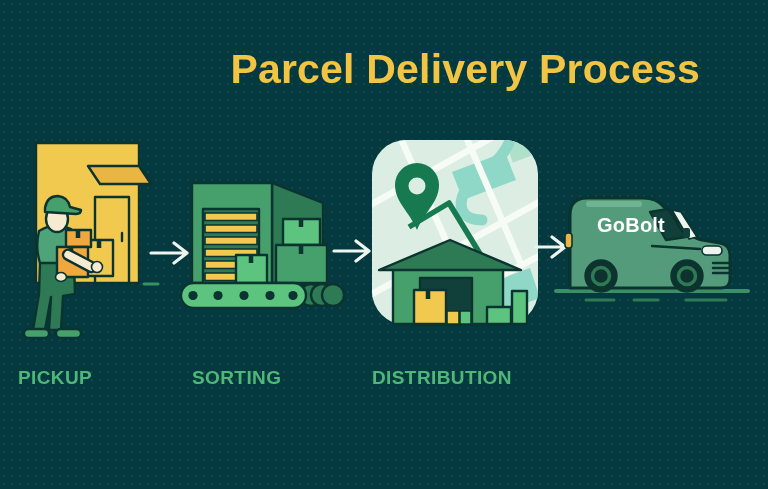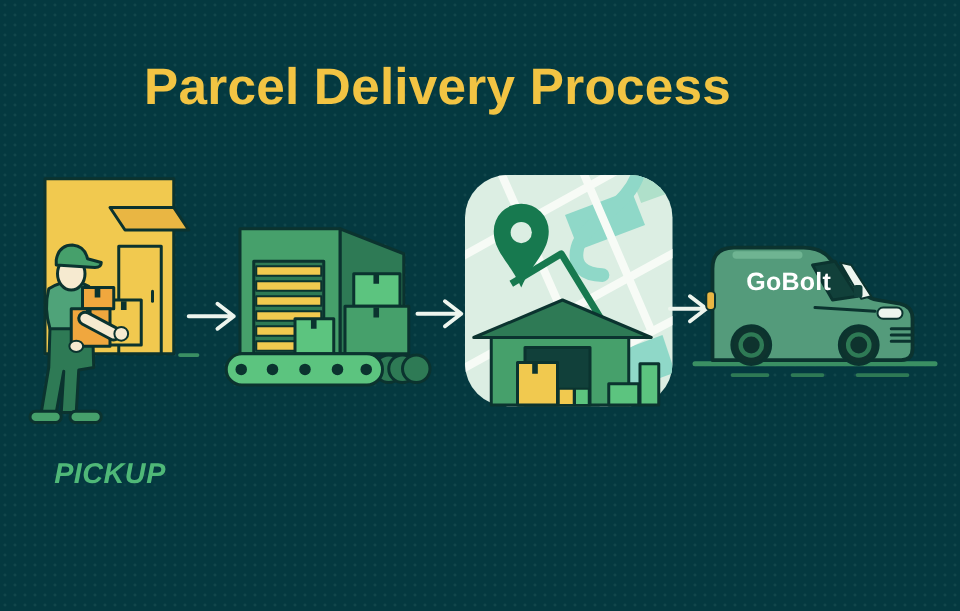--- a/index.html
+++ b/index.html
@@ -4,28 +4,28 @@
 <style>
   html,body{margin:0;padding:0;background:#02262b;}
   .canvas{
     position:relative;width:768px;height:489px;overflow:hidden;
     background-color:var(--c-background,#043940);
     background-image:radial-gradient(circle, rgba(150,210,190,0.09) 1px, transparent 1.4px);
     background-size:8px 8px;
     font-family:"Liberation Sans",sans-serif;
   }
   .title{
-    position:absolute;top:46px;left:0;width:700px;text-align:center;
+    position:absolute;top:46px;left:0;width:700px;text-align:right;
     font-size:41px;font-weight:bold;letter-spacing:0.2px;
     color:var(--c-title,#F2C443);
   }
   .scene{position:absolute;left:0;top:0;width:768px;height:489px;}
   .stage-label{
-    position:absolute;top:364px;font-weight:bold;font-size:23px;letter-spacing:0.4px;
-    text-align:center;white-space:nowrap;color:var(--c-label-green,#4FB878);line-height:28px;font-style:italic;
+    position:absolute;top:364px;font-weight:bold;font-size:19px;letter-spacing:0.4px;
+    text-align:left;white-space:nowrap;color:var(--c-label-green,#4FB878);line-height:28px;
   }
   .label-pickup{left:18px;width:140px;}
   .label-sorting{left:192px;width:140px;}
   .label-distribution{left:372px;width:166px;}
   .label-lastmile{left:576px;width:150px;color:var(--c-label-cream,#F4F1E4);white-space:normal;line-height:30px;}
 
   
   .ol{stroke:var(--c-outline);stroke-width:2.4px;stroke-linejoin:round;stroke-linecap:round;}
   .ol-thin{stroke:var(--c-outline);stroke-width:1.6px;stroke-linejoin:round;}
   .ol-thick{stroke:var(--c-outline);stroke-width:3px;stroke-linejoin:round;}
@@ -188,13 +188,15 @@
       </g>
       <g>
         <circle cx="687" cy="276" r="15.5" class="f-tire ol"></circle>
         <circle cx="687" cy="276" r="8.5" class="s-rim f-none"></circle>
       </g>
       <text x="631" y="232" class="van-brand">GoBolt</text>
     </g>
   </svg>
 
   <div class="stage-label label-pickup">PICKUP</div>
+  <div class="stage-label label-sorting">SORTING</div>
+  <div class="stage-label label-distribution">DISTRIBUTION</div>
 </div>
 
 </body></html>

